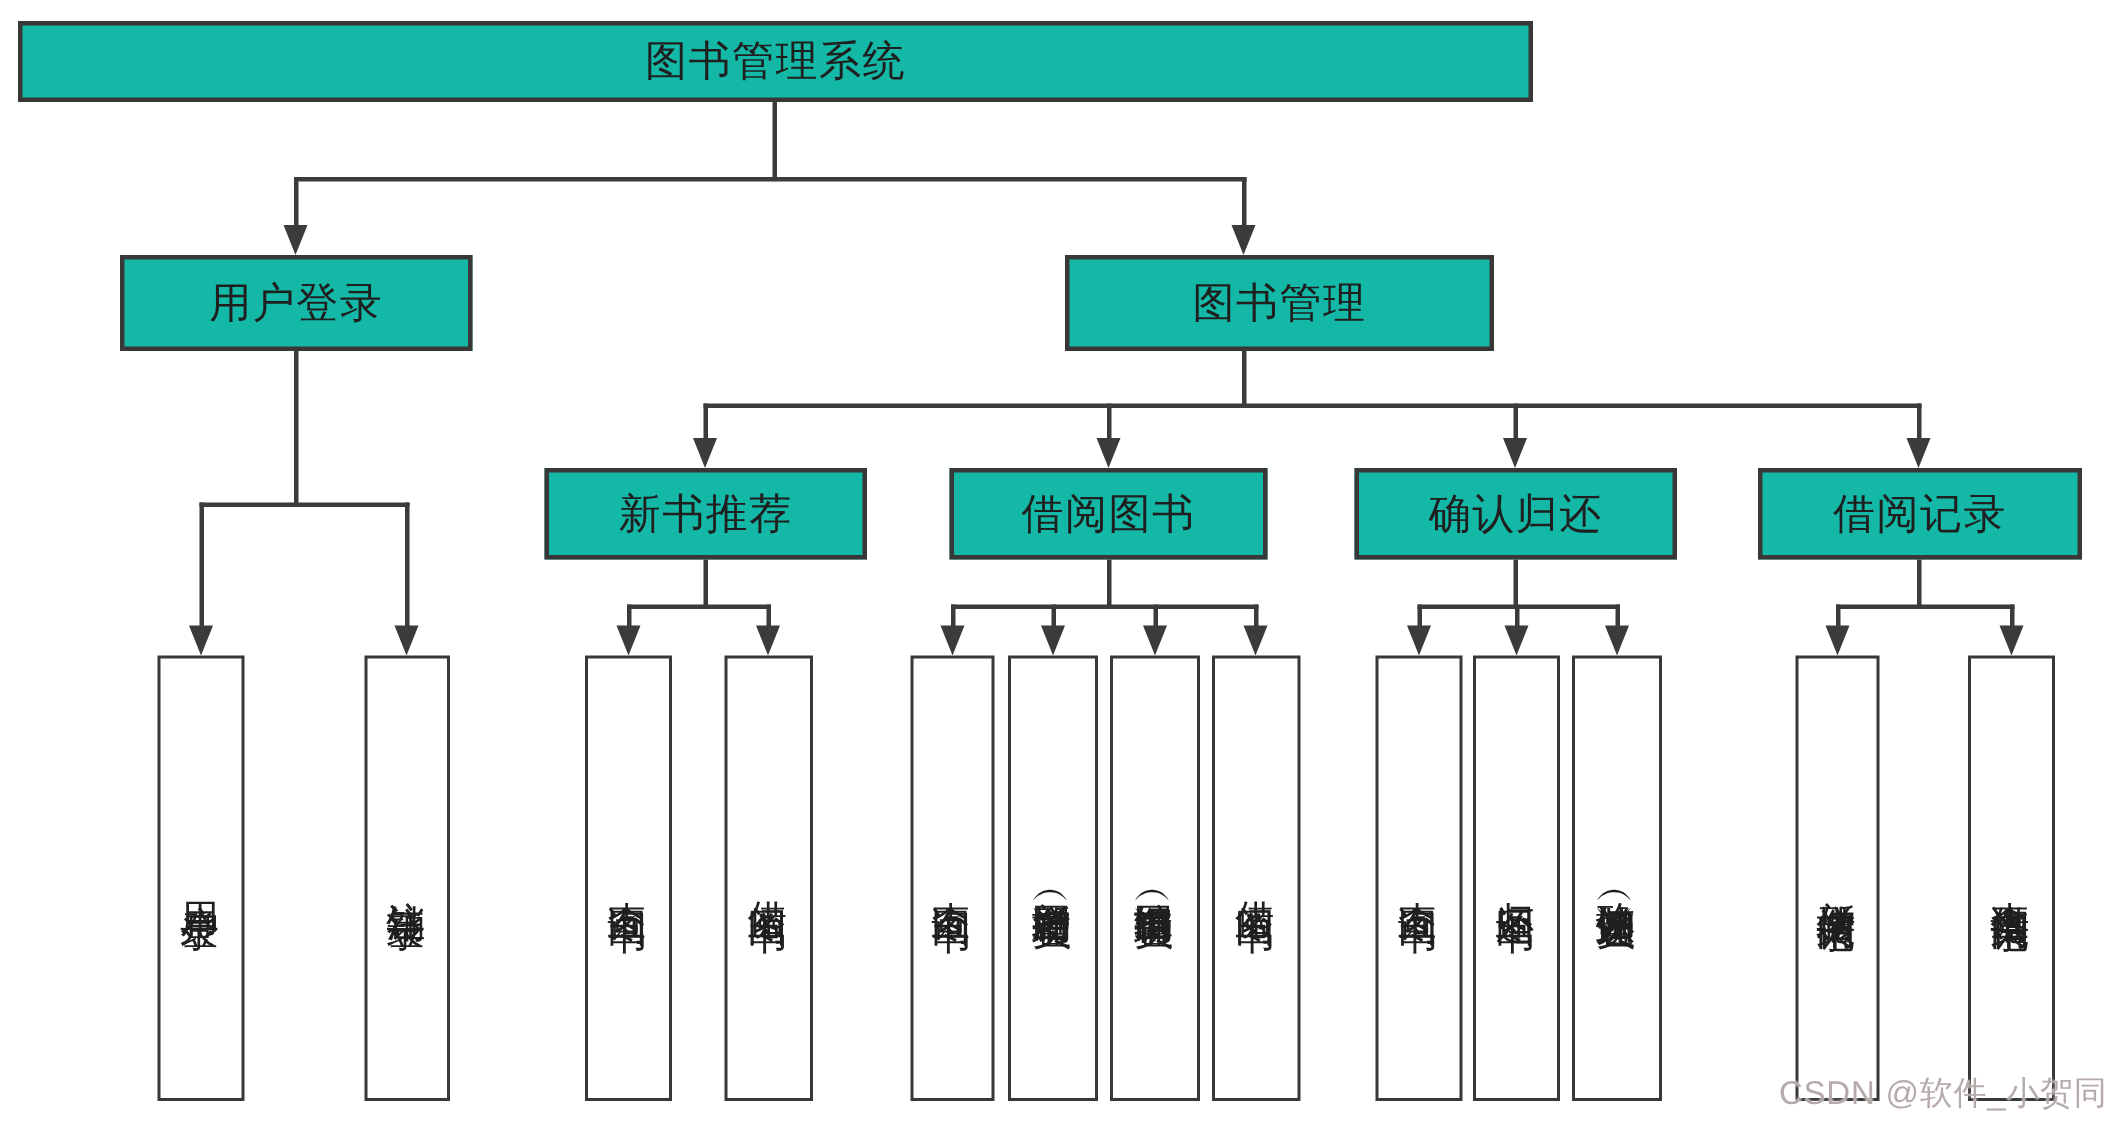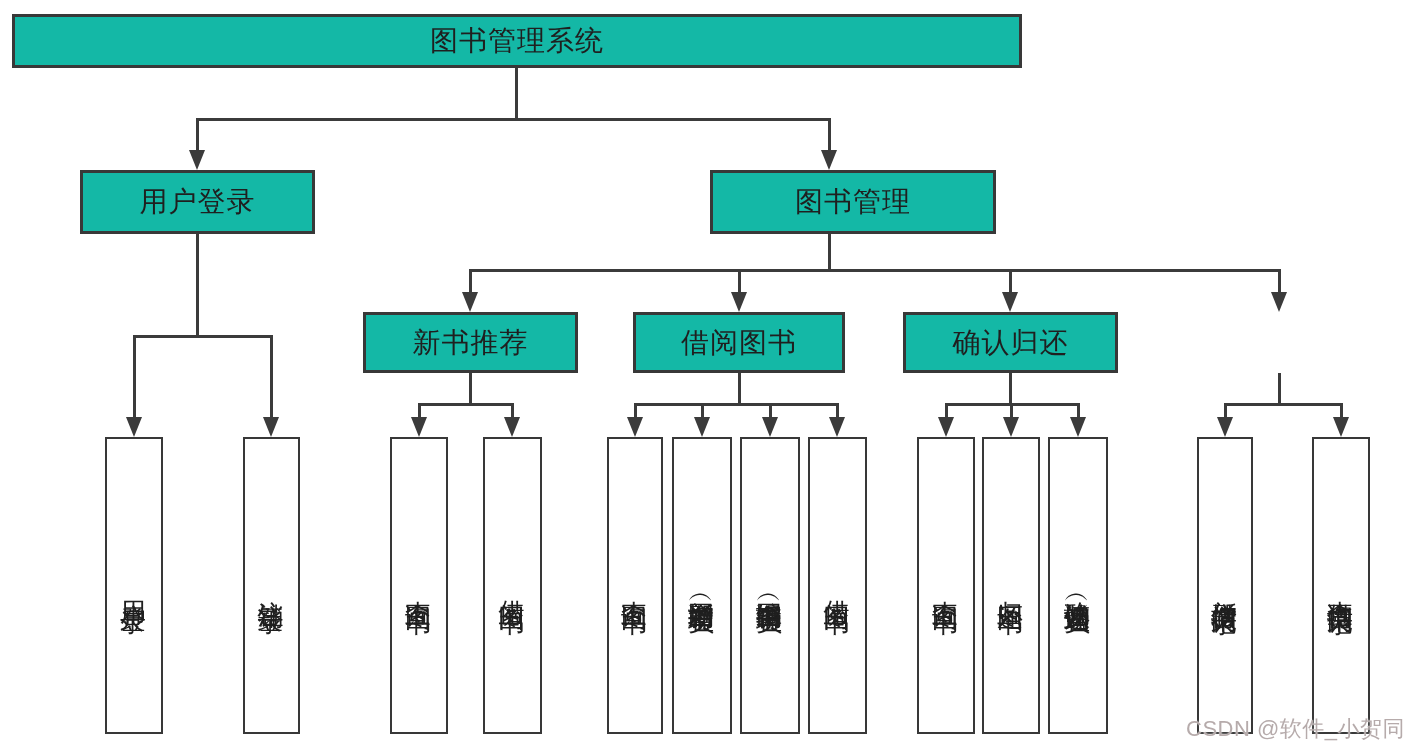--- a/index.html
+++ b/index.html
@@ -99,20 +99,21 @@
   </div>
 
   <div class="box" style="left:12px;top:14px;width:1010px;height:54px">图书管理系统</div>
 
   <div class="box" style="left:80px;top:170px;width:235px;height:64px">用户登录</div>
   <div class="box" style="left:710px;top:170px;width:286px;height:64px">图书管理</div>
 
   <div class="box" style="left:363px;top:312px;width:215px;height:61px">新书推荐</div>
   <div class="box" style="left:633px;top:312px;width:212px;height:61px">借阅图书</div>
   <div class="box" style="left:903px;top:312px;width:215px;height:61px">确认归还</div>
+  <div class="box" style="left:1172px;top:312px;width:216px;height:61px">借阅记录</div>
 
   <div class="vbox" style="left:105px;width:58px">用户登录</div>
   <div class="vbox" style="left:243px;width:57px">注销登录</div>
 
   <div class="vbox" style="left:390px;width:58px">查询图书</div>
   <div class="vbox" style="left:483px;width:59px">借阅图书</div>
 
   <div class="vbox" style="left:607px;width:56px">查询图书</div>
   <div class="vbox" style="left:672px;width:60px;letter-spacing:1px">新增图书（管理员）</div>
   <div class="vbox" style="left:740px;width:60px;letter-spacing:1px">编辑图书（管理员）</div>

